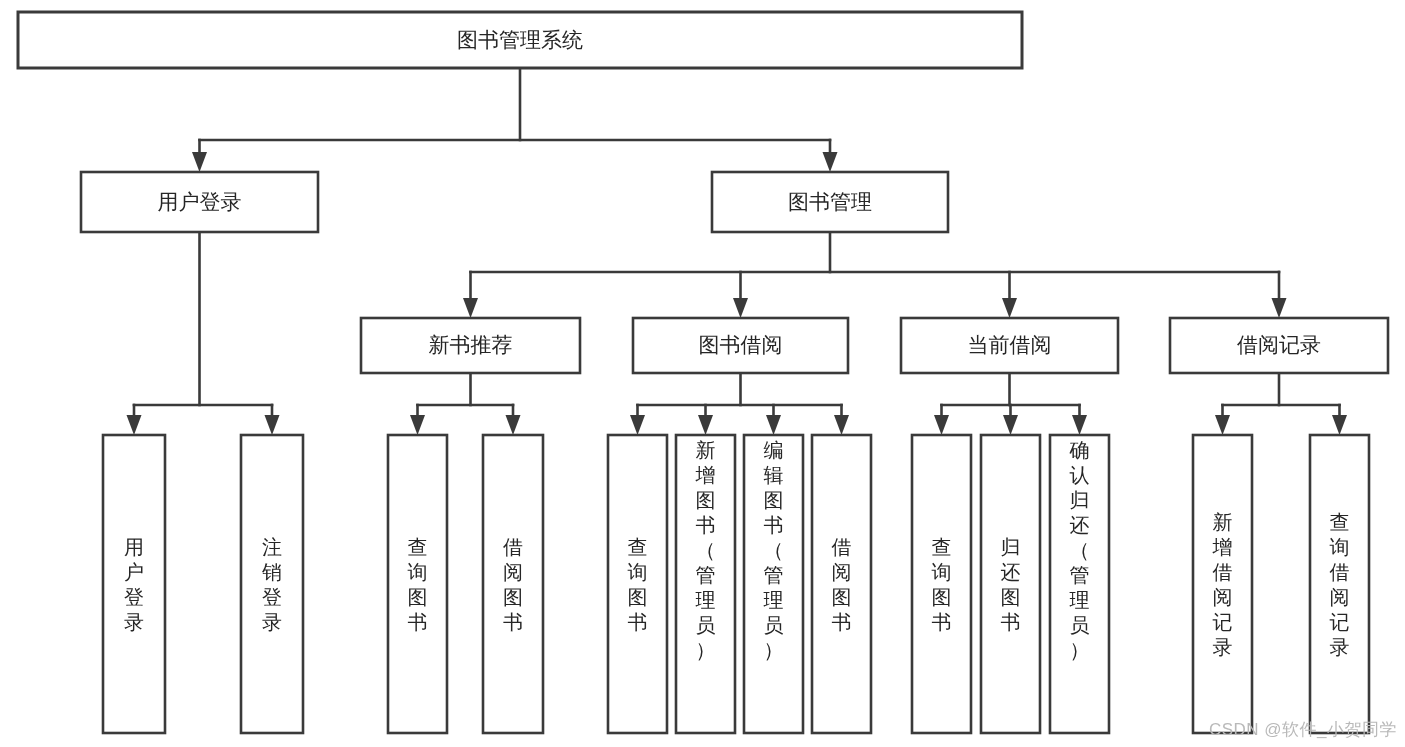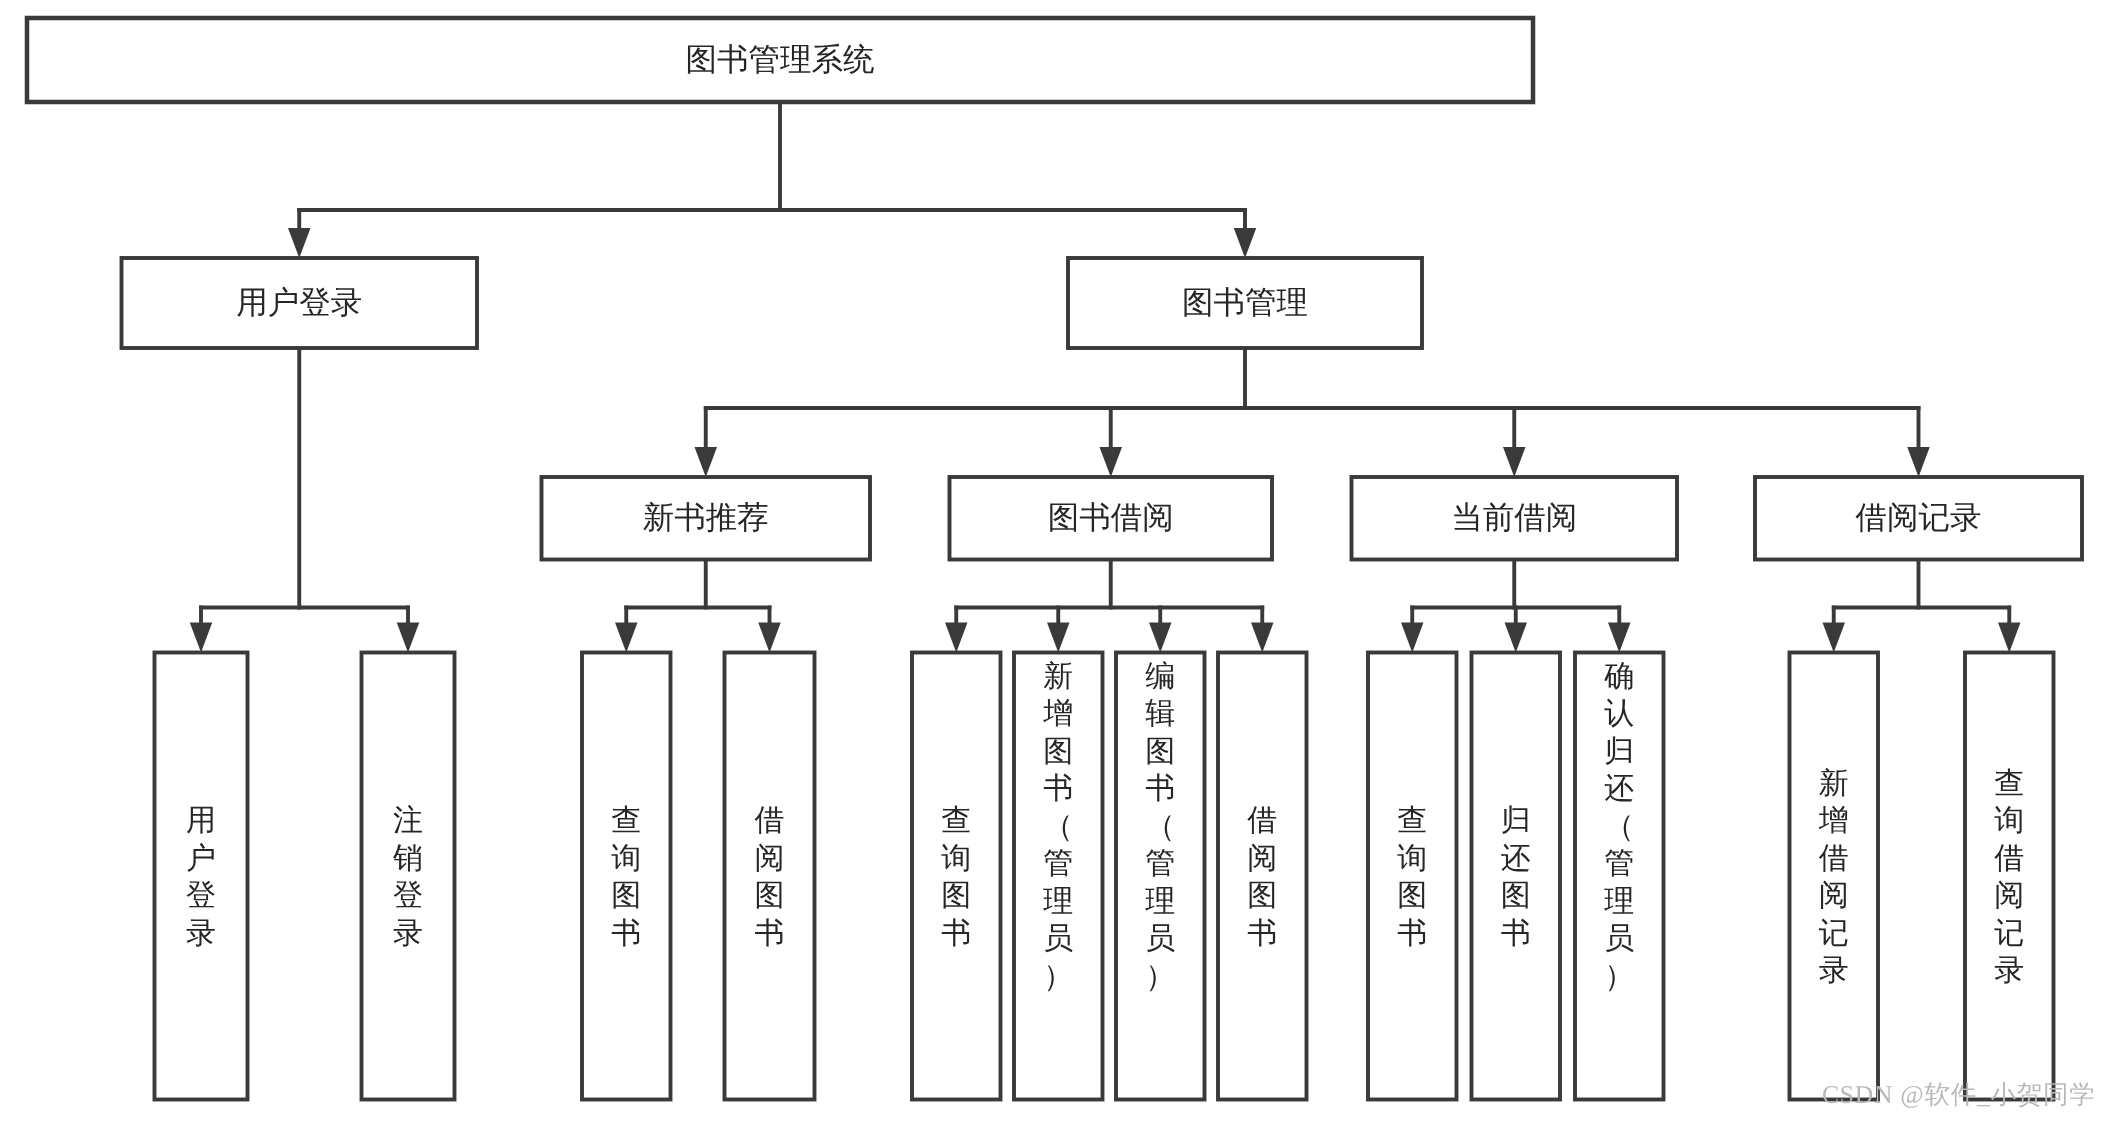--- a/index.html
+++ b/index.html
@@ -51,21 +51,21 @@
   .leaf-label-line {
     fill: #262626;
     font-family: "Liberation Sans", "DejaVu Sans", sans-serif;
     font-size: 20px;
     text-anchor: middle;
   }
   .watermark {
     position: absolute;
     right: 8px;
     bottom: 6px;
-    font-family: Liberation Serif, serif;
+    font-family: Liberation Sans, sans-serif;
     font-size: 17px;
     color: #b9b9b9;
     letter-spacing: 0.5px;
     white-space: nowrap;
     pointer-events: none;
   }
 </style>
 </head>
 <body>
 

